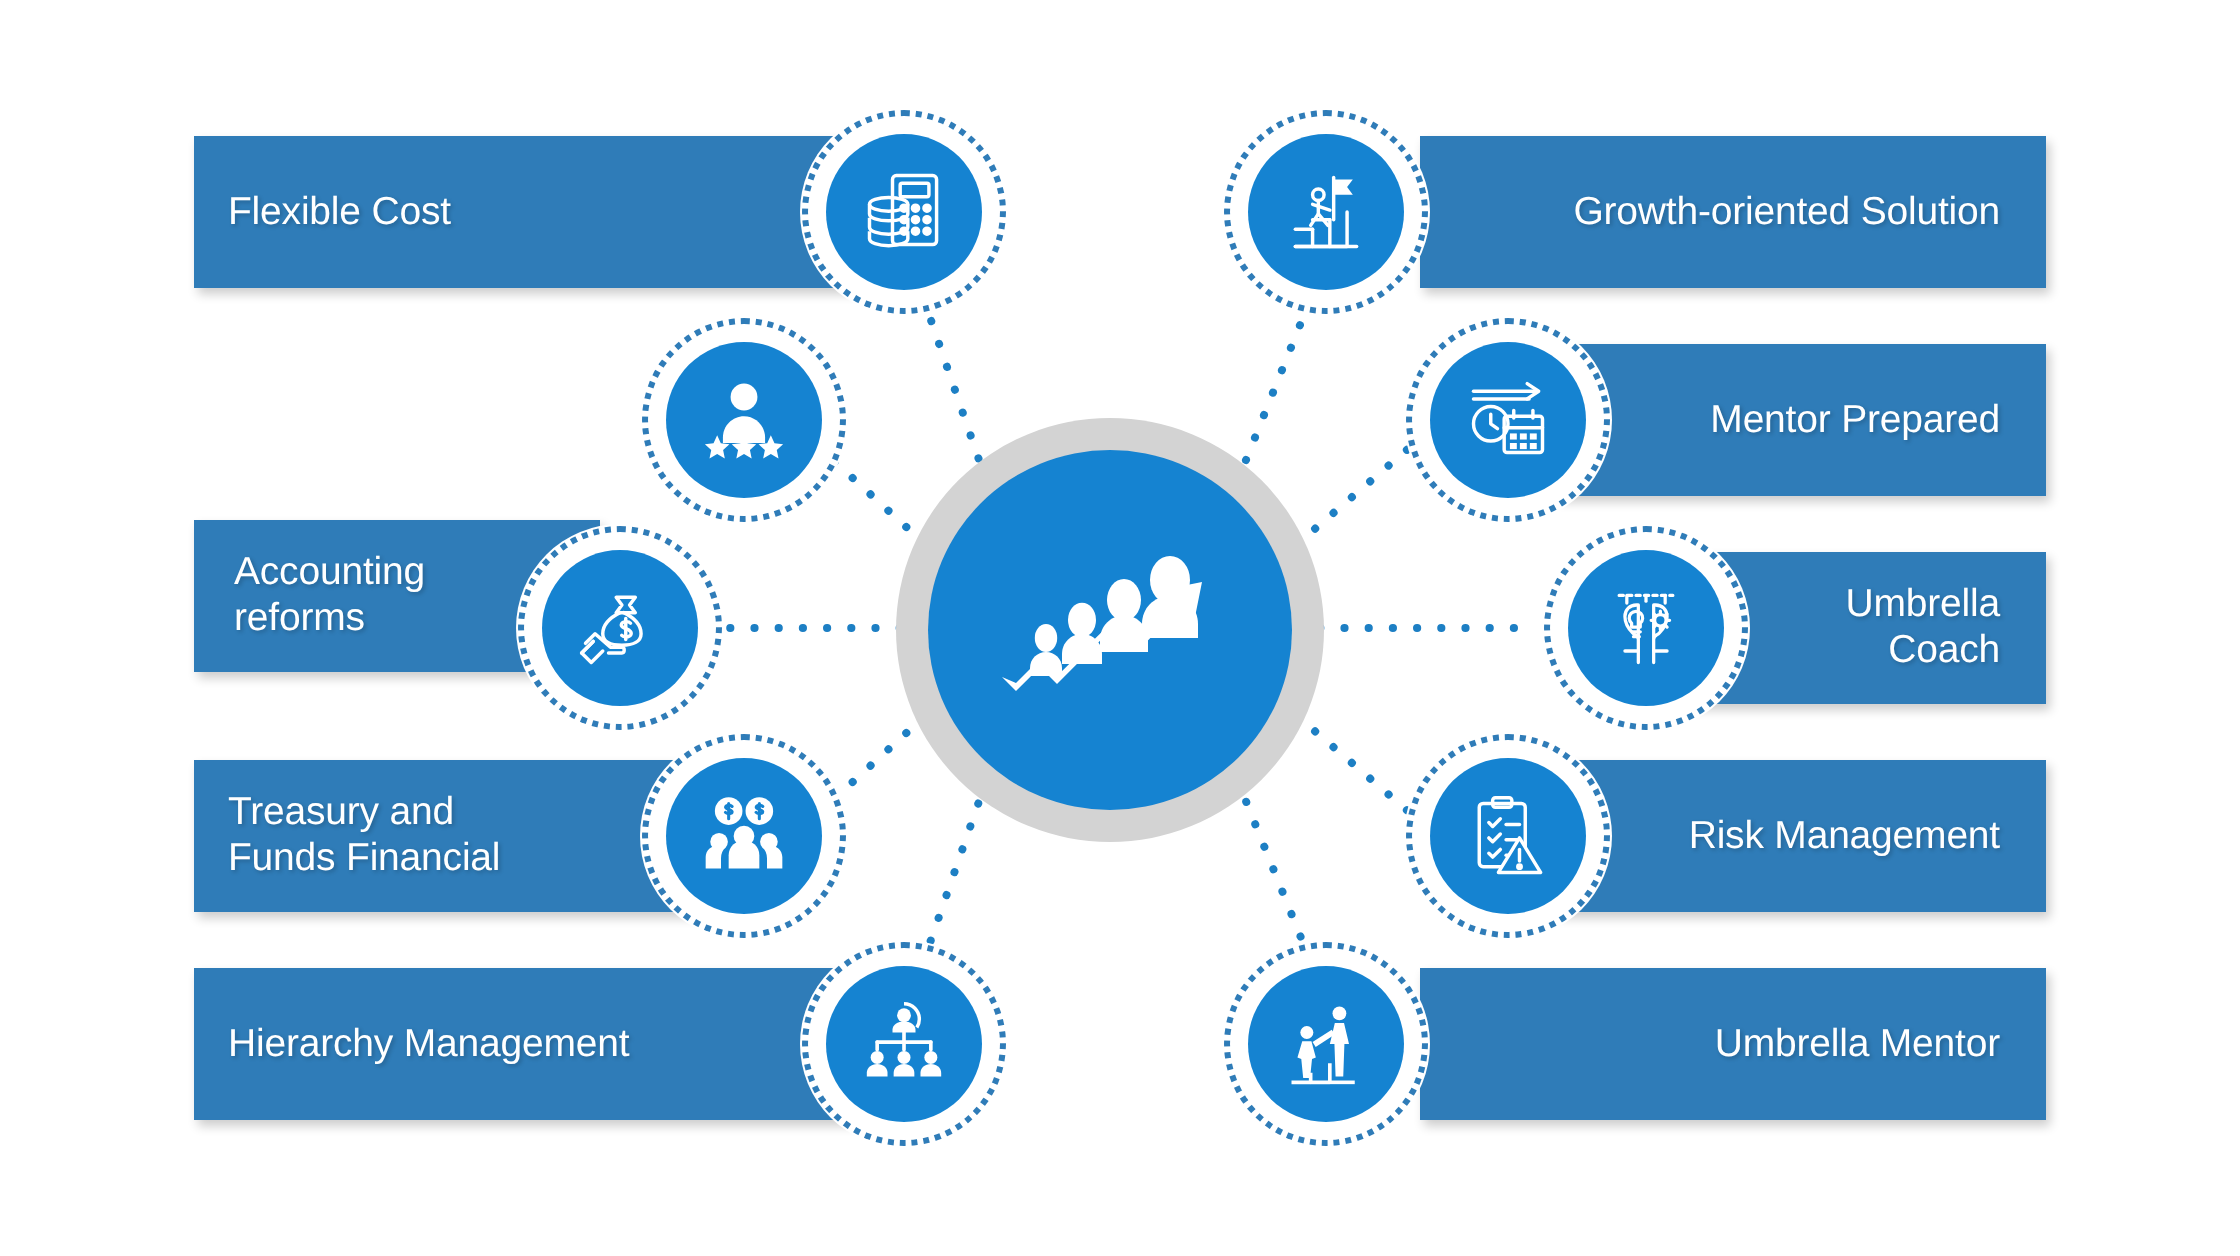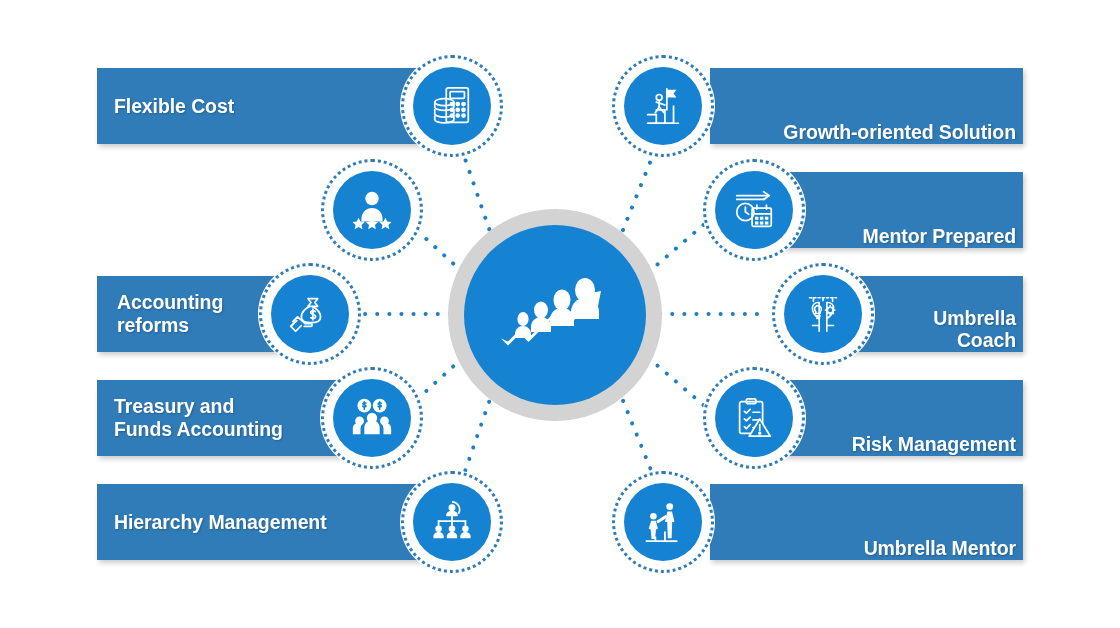--- a/index.html
+++ b/index.html
@@ -30,26 +30,26 @@
   .bar {
     position: absolute;
     height: 76px;
     background: #2f7cb8;
     box-shadow: 2px 3px 5px rgba(0,0,0,0.20);
     display: flex;
     align-items: center;
     box-sizing: border-box;
   }
   .bar.left  { left: 97px;  justify-content: flex-start; padding-left: 17px; }
-  .bar.right { right: 97px; justify-content: flex-end;   padding-right: 7px; align-items: flex-end; }
+  .bar.right { right: 97px; justify-content: flex-end;   padding-right: 23px; }
 
   .bar-label {
     color: #ffffff;
     font-size: 19.5px;
-    font-weight: bold;
+    font-weight: normal;
     line-height: 1.16;
     letter-spacing: -0.1px;
     white-space: pre-line;
     text-shadow: 1px 1px 2px rgba(0,0,0,0.22);
   }
   .bar.left  .bar-label { text-align: left; }
   .bar.right .bar-label { text-align: right; }
 
   
   .node {
@@ -131,32 +131,32 @@
     <span class="bar-label">Flexible Cost</span>
   </div>
   <div class="bar right" style="top:68px;  width:313px;">
     <span class="bar-label">Growth-oriented Solution</span>
   </div>
 
   <div class="bar right" style="top:172px; width:245px;">
     <span class="bar-label">Mentor Prepared</span>
   </div>
 
-  <div class="bar left" style="top:276px; width:203px;padding-left:20px;">
+  <div class="bar left" style="top:260px; width:203px;padding-left:20px;">
     <span class="bar-label">Accounting
 reforms</span>
   </div>
   <div class="bar right" style="top:276px; width:185px;">
     <span class="bar-label">Umbrella
 Coach</span>
   </div>
 
   <div class="bar left" style="top:380px; width:259px;">
     <span class="bar-label">Treasury and
-Funds Accounting</span>
+Funds Financial</span>
   </div>
   <div class="bar right" style="top:380px; width:245px;">
     <span class="bar-label">Risk Management</span>
   </div>
 
   <div class="bar left" style="top:484px; width:338px;">
     <span class="bar-label">Hierarchy Management</span>
   </div>
   <div class="bar right" style="top:484px; width:313px;">
     <span class="bar-label">Umbrella Mentor</span>

